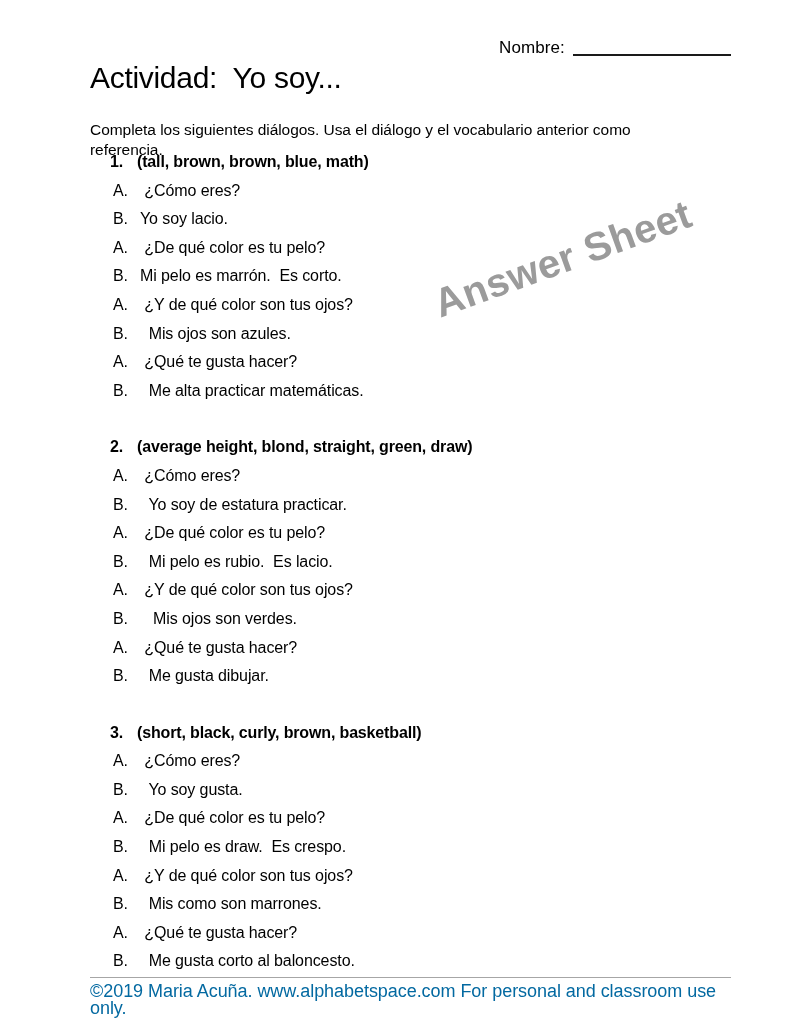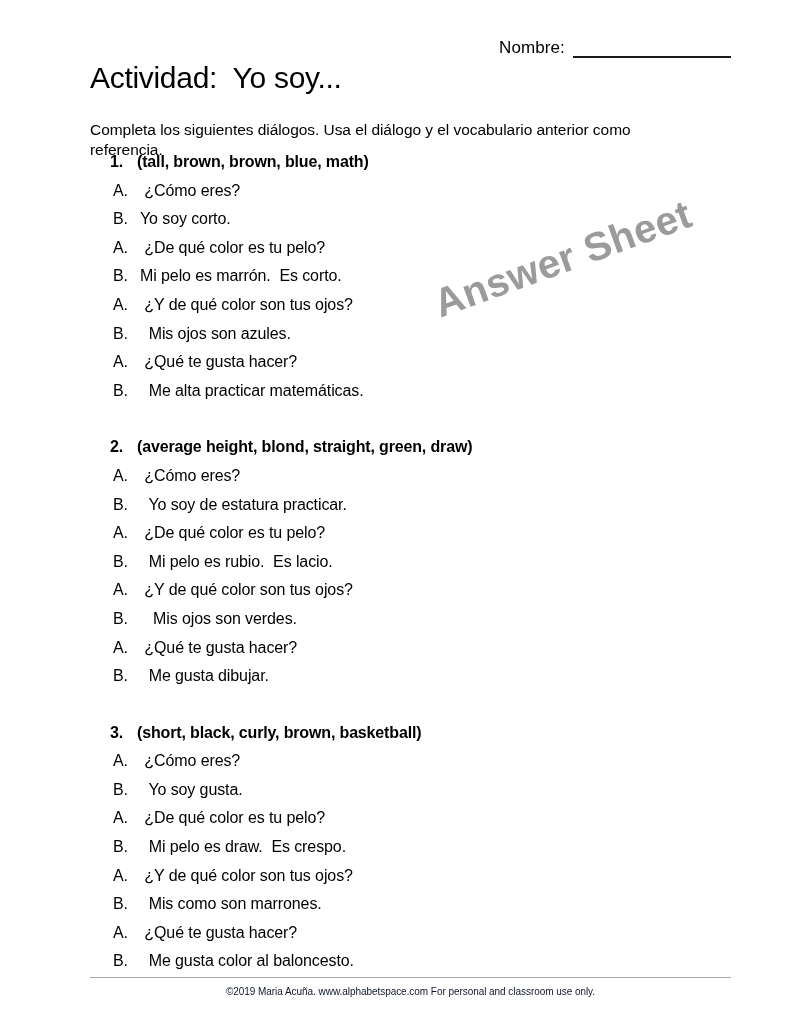--- a/index.html
+++ b/index.html
@@ -20,21 +20,21 @@
     box-sizing: border-box;
   }
 
   
   .name-row {
     position: absolute;
     top: 38px;
     left: 499px;
     width: 232px;
     display: flex;
-    align-items: flex-end;
+    align-items: flex-start;
     gap: 8px;
   }
   .name-label {
     font-size: 17px;
     line-height: 20px;
     white-space: nowrap;
     letter-spacing: 0.1px;
   }
   .name-blank {
     flex: 1 1 auto;
@@ -132,24 +132,23 @@
     top: 977px;
     width: 641px;
     height: 1px;
     background: #a6a6a6;
   }
   .footer-text {
     position: absolute;
     left: 90px;
     top: 983px;
     width: 641px;
-    text-align: center;
-    font-size: 10px;
+    font-size: 18px;
     line-height: 17px;
-    color: #0f172a;
+    color: #0369a1;
     letter-spacing: -0.05px;
   }
 </style>
 </head>
 <body>
 
 <div class="page">
 
   <div class="name-row">
     <span class="name-label">Nombre:</span>
@@ -157,21 +156,21 @@
   </div>
 
   <div class="title">Actividad:  Yo soy...</div>
 
   <div class="intro">Completa los siguientes diálogos.  Usa el diálogo y el vocabulario anterior como referencia.</div>
 
   <div class="sections">
       <div class="section">
         <div class="section-heading"><span class="section-num">1.</span><span class="section-prompt">(tall, brown, brown, blue, math)</span></div>
         <div class="line"><span class="line-speaker">A.</span><span class="line-text"> ¿Cómo eres?</span></div>
-        <div class="line"><span class="line-speaker">B.</span><span class="line-text">Yo soy corto.</span></div>
+        <div class="line"><span class="line-speaker">B.</span><span class="line-text">Yo soy lacio.</span></div>
         <div class="line"><span class="line-speaker">A.</span><span class="line-text"> ¿De qué color es tu pelo?</span></div>
         <div class="line"><span class="line-speaker">B.</span><span class="line-text">Mi pelo es marrón.  Es corto.</span></div>
         <div class="line"><span class="line-speaker">A.</span><span class="line-text"> ¿Y de qué color son tus ojos?</span></div>
         <div class="line"><span class="line-speaker">B.</span><span class="line-text">  Mis ojos son azules.</span></div>
         <div class="line"><span class="line-speaker">A.</span><span class="line-text"> ¿Qué te gusta hacer?</span></div>
         <div class="line"><span class="line-speaker">B.</span><span class="line-text">  Me alta practicar matemáticas.</span></div>
       </div>
       <div class="section">
         <div class="section-heading"><span class="section-num">2.</span><span class="section-prompt">(average height, blond, straight, green, draw)</span></div>
         <div class="line"><span class="line-speaker">A.</span><span class="line-text"> ¿Cómo eres?</span></div>
@@ -185,21 +184,21 @@
       </div>
       <div class="section">
         <div class="section-heading"><span class="section-num">3.</span><span class="section-prompt">(short, black, curly, brown, basketball)</span></div>
         <div class="line"><span class="line-speaker">A.</span><span class="line-text"> ¿Cómo eres?</span></div>
         <div class="line"><span class="line-speaker">B.</span><span class="line-text">  Yo soy gusta.</span></div>
         <div class="line"><span class="line-speaker">A.</span><span class="line-text"> ¿De qué color es tu pelo?</span></div>
         <div class="line"><span class="line-speaker">B.</span><span class="line-text">  Mi pelo es draw.  Es crespo.</span></div>
         <div class="line"><span class="line-speaker">A.</span><span class="line-text"> ¿Y de qué color son tus ojos?</span></div>
         <div class="line"><span class="line-speaker">B.</span><span class="line-text">  Mis como son marrones.</span></div>
         <div class="line"><span class="line-speaker">A.</span><span class="line-text"> ¿Qué te gusta hacer?</span></div>
-        <div class="line"><span class="line-speaker">B.</span><span class="line-text">  Me gusta color al baloncesto.</span></div>
+        <div class="line"><span class="line-speaker">B.</span><span class="line-text">  Me gusta corto al baloncesto.</span></div>
       </div>
     </div>
 
   <div class="watermark" style="color: rgb(155, 155, 155);">Answer Sheet</div>
 
   <div class="footer-rule"></div>
   <div class="footer-text">©2019 Maria Acuña. www.alphabetspace.com For personal and classroom use only.</div>
 
 </div>
 

